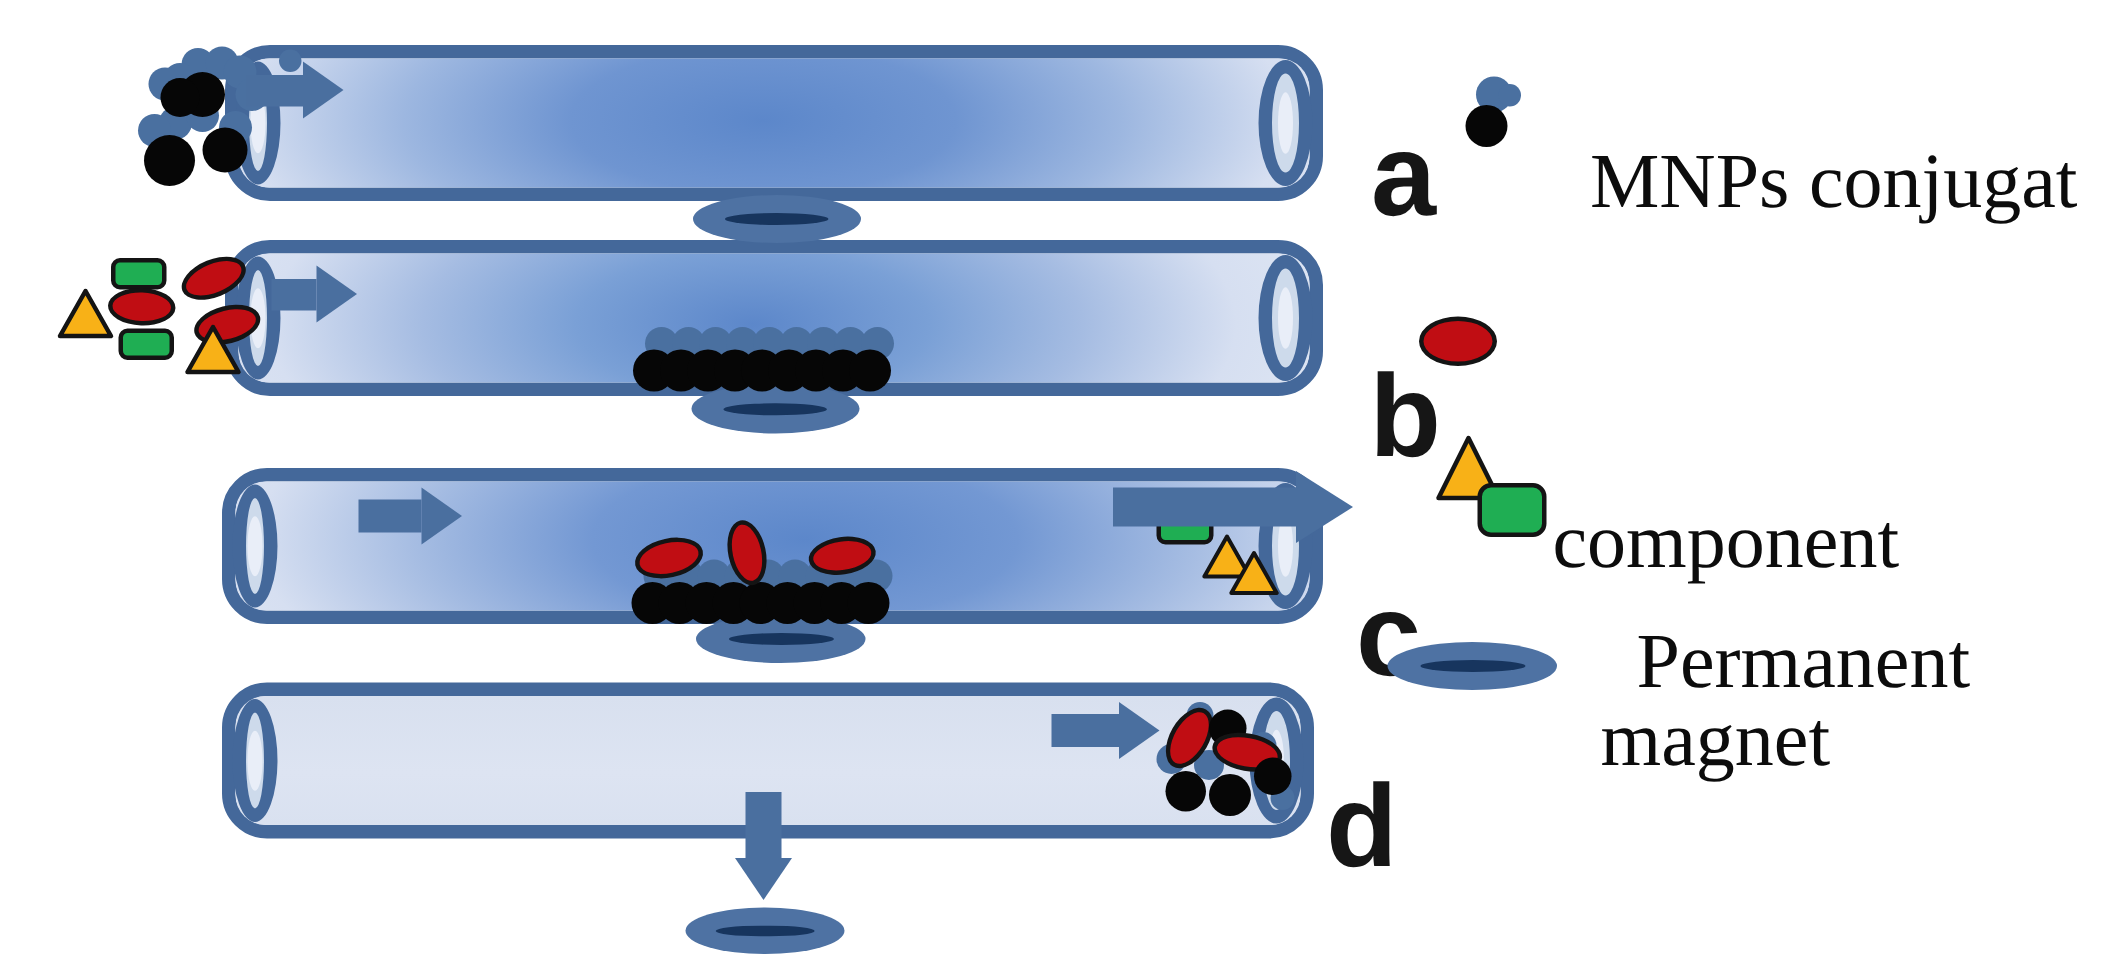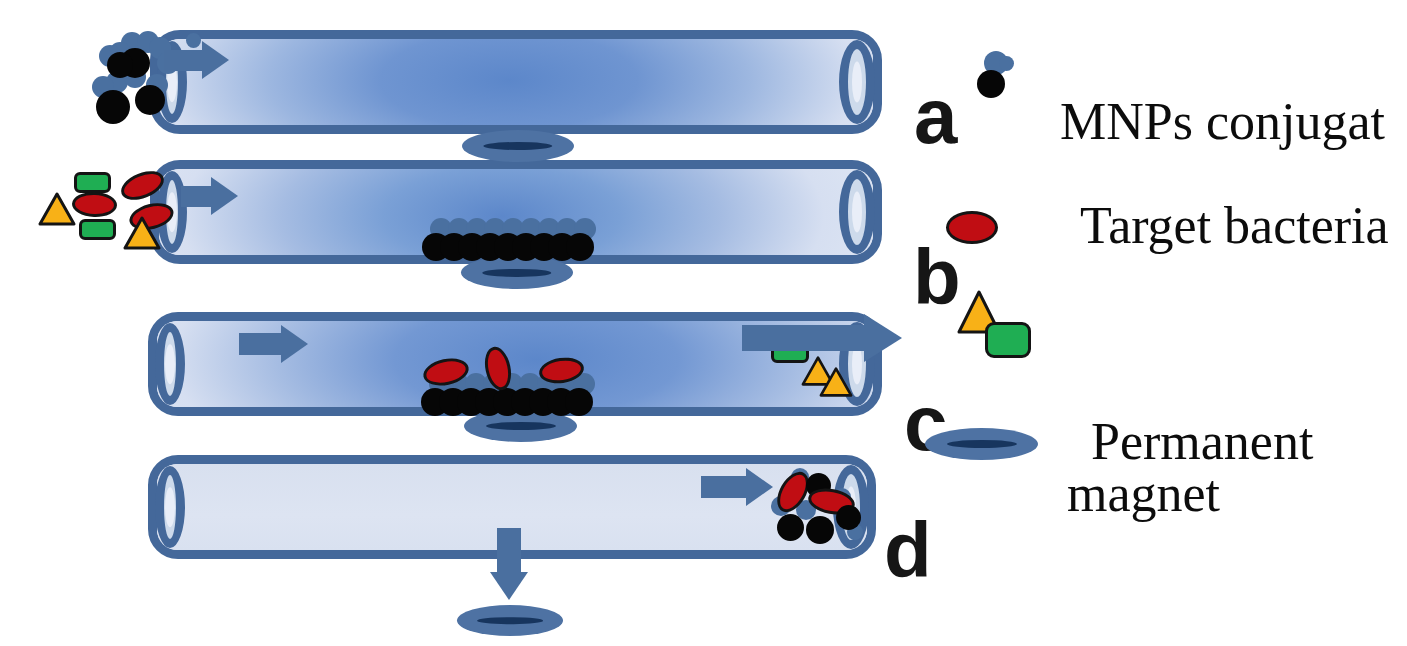--- a/index.html
+++ b/index.html
@@ -206,24 +206,24 @@
   <div class="panel-label" style="left:884px;top:511px;">d</div>
 
   <div>
     <div class="blob" style="left:984px;top:51px;width:24px;height:24px;"></div>
     <div class="blob" style="left:999px;top:56px;width:15px;height:15px;"></div>
     <div class="mnp" style="left:977px;top:70px;width:28px;height:28px;"></div>
   </div>
   <div class="legend-text" style="left:1060px;top:96px;text-align:center;">MNPs conjugat</div>
 
   <div class="bact" style="left:946px;top:211px;width:52px;height:33px;"></div>
-  <div class="legend-text" style="left:1080px;top:200px;">Target bacteria</div>
 
   <svg class="tri" style="left:956px;top:289px;" width="46" height="46" viewBox="0 0 46 46">
     <polygon points="23,3 43,43 3,43" fill="#f8b117" stroke="#141414" stroke-width="3" stroke-linejoin="round"></polygon>
     </svg>
   <div class="grect" style="left:985px;top:322px;width:46px;height:36px;border-radius:9px;"></div>
+  <div class="legend-text" style="left:1035px;top:336px;">component</div>
 
   <div class="magnet" style="left:925px;top:428px;width:113px;height:32px;"></div>
   <div class="legend-text" style="left:1067px;top:468px;">magnet</div>
   <div class="legend-text" style="left:1091px;top:416px;">Permanent</div>
 
 </div>
 
 </body></html>

